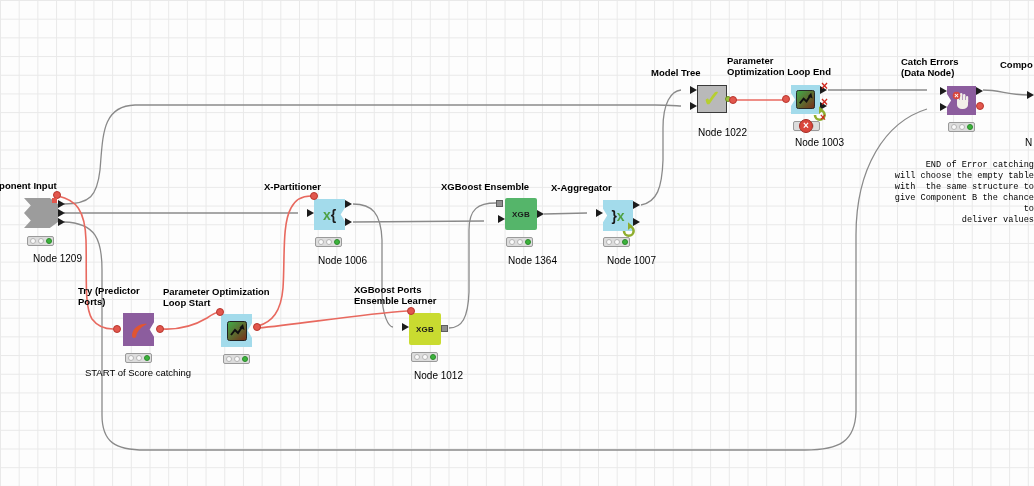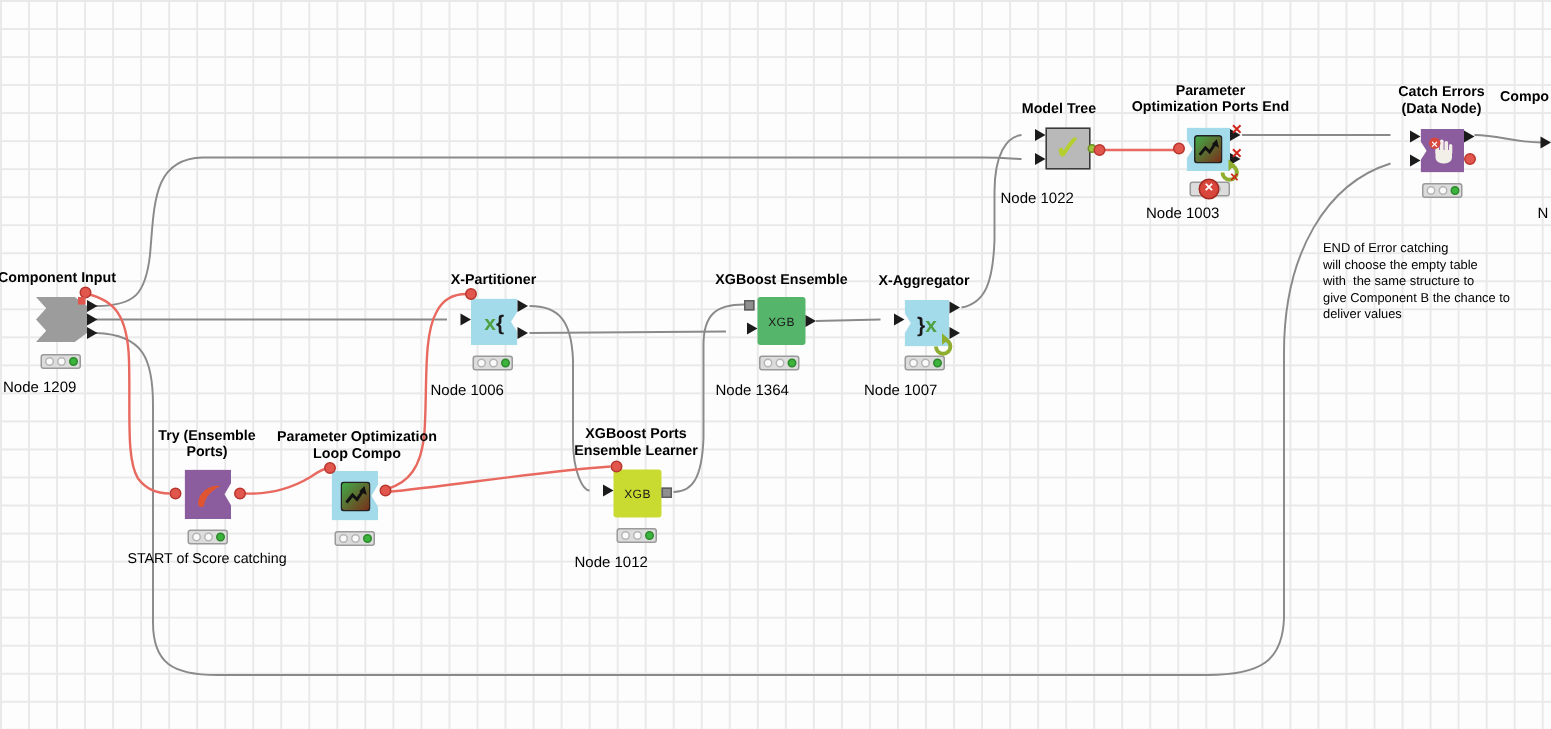--- a/index.html
+++ b/index.html
@@ -8,40 +8,40 @@
     font-family:"Liberation Sans",sans-serif;color:#000;
     background-color:#fdfdfd;
     background-image:linear-gradient(to right,#e9e9e9 1px,transparent 1px),
                      linear-gradient(to bottom,#e9e9e9 1px,transparent 1px);
     background-size:18.7px 18.7px;
   }
   #wires{position:absolute;left:0;top:0;z-index:1;}
   .node-g{position:absolute;z-index:2;}
   .body{position:absolute;left:0;top:0;box-sizing:border-box;
         display:flex;align-items:center;justify-content:center;}
-  .title{position:absolute;text-align:center;font-weight:bold;font-size:9.5px;line-height:10.5px;white-space:pre;}
-  .nlabel{position:absolute;text-align:left;font-size:10px;}
+  .title{position:absolute;text-align:left;font-weight:bold;font-size:9.5px;line-height:10.5px;white-space:pre;}
+  .nlabel{position:absolute;text-align:right;font-size:10px;}
   .caption{position:absolute;text-align:center;font-size:9.5px;}
-  .annot{position:absolute;text-align:left;font-size:8.6px;line-height:11px;white-space:pre-wrap;}
+  .annot{position:absolute;text-align:right;font-size:8.6px;line-height:11px;white-space:pre-wrap;font-family:Liberation Mono, monospace;}
   .tri{position:absolute;width:0;height:0;border-style:solid;
        border-width:4px 0 4px 7px;border-color:transparent transparent transparent #1b1b1b;}
   .sqport{position:absolute;width:7px;height:7px;background:#8f8f8f;border:1px solid #5d5d5d;box-sizing:border-box;}
   .rdot{position:absolute;width:8px;height:8px;border-radius:50%;
         background:#e2574d;border:1px solid #b8362e;box-sizing:border-box;z-index:3;}
   .rsq{position:absolute;width:5px;height:5px;background:#e2574d;z-index:3;}
   .tl{position:absolute;width:27px;height:10px;background:#dcdcdc;border:1px solid #9a9a9a;
       border-radius:2px;display:flex;align-items:center;justify-content:center;gap:2px;box-sizing:border-box;}
   .tl i{width:6px;height:6px;border-radius:50%;background:#fafafa;border:1px solid #b5b5b5;box-sizing:border-box;}
   .tl i.on{background:#3cb33c;border-color:#2c8a2c;}
   .errbadge{position:absolute;width:14px;height:14px;border-radius:50%;background:#d9463c;border:1px solid #a32a22;
       color:#fff;font-weight:bold;font-size:10px;line-height:12px;text-align:center;box-sizing:border-box;z-index:4;}
   .redx{position:absolute;color:#d0271d;font-weight:bold;font-size:12px;line-height:10px;z-index:4;}
   .notch-r{clip-path:polygon(0 0,100% 0,100% 28%,86% 50%,100% 72%,100% 100%,0 100%);}
   .notch-l{clip-path:polygon(0 0,100% 0,100% 100%,0 100%,0 72%,14% 50%,0 28%);}
-  .icon-xgb{font-size:8px;font-weight:normal;color:#1a1a1a;letter-spacing:0.3px;}
+  .icon-xgb{font-size:8px;font-weight:bold;color:#1a1a1a;letter-spacing:0.3px;}
   .icon-xbrace{font-size:14px;font-weight:bold;line-height:14px;}
   .loopicon{position:absolute;z-index:4;}
   .check{font-size:22px;font-weight:bold;color:#b6cf30;line-height:20px;}
 </style>
 </head>
 <body>
 
 <div id="canvas">
 
   <svg id="wires" width="1034" height="486">
@@ -87,36 +87,36 @@
     <div class="tri" style="left:34px;top:20px"></div>
     <div class="tl" style="left:3px;top:38px">
         <i></i>
         <i></i>
         <i class="on"></i>
       </div>
     <div class="nlabel" style="left:-22px;top:55px;width:80px">Node 1209</div>
   </div>
 
   <div class="node-g" style="left:123px;top:313px">
-    <div class="title" style="left:-45px;top:-27px;width:120px"><span>Try (Ensemble</span><br><span>Ports)</span></div>
+    <div class="title" style="left:-45px;top:-27px;width:120px"><span>Try (Predictor</span><br><span>Ports)</span></div>
     <div class="body notch-r" style="width:31px;height:33px;background:#8c5d9e">
       <svg width="22" height="22" viewBox="0 0 22 22">
         <path d="M4 16 C5 8 13 4 19 5 C13 8 9 12 8 18 C6 20 4 19 4 16 Z" fill="#e05531"></path>
       </svg>
     </div>
     <div class="tl" style="left:2px;top:40px">
         <i></i>
         <i></i>
         <i class="on"></i>
       </div>
     <div class="caption" style="left:-55px;top:54px;width:140px">START of Score catching</div>
   </div>
 
   <div class="node-g" style="left:221px;top:314px">
-    <div class="title" style="left:-58px;top:-27px;width:150px"><span>Parameter Optimization</span><br><span>Loop Compo</span></div>
+    <div class="title" style="left:-58px;top:-27px;width:150px"><span>Parameter Optimization</span><br><span>Loop Start</span></div>
     <div class="body notch-r" style="width:31px;height:33px;background:#a3dbeb">
       <svg width="20" height="20" viewBox="0 0 20 20">
         <defs>
             <linearGradient id="gls" x1="0" y1="0" x2="1" y2="1">
           <stop offset="0" stop-color="#3fae49"></stop>
               <stop offset="1" stop-color="#7a2c18"></stop>
             </linearGradient>
           </defs>
         <rect x="0.5" y="0.5" width="19" height="19" rx="2" fill="url(#gls)" stroke="#222"></rect>
         <polyline points="4,14 8,9 11,12 15,6" stroke="#111" stroke-width="2" fill="none"></polyline>
@@ -204,21 +204,21 @@
     <div class="body" style="width:30px;height:28px;background:#b9b9b9;border:1.5px solid #3a3a3a">
       <span class="check">✓</span>
     </div>
     <div class="tri" style="left:-7px;top:1px"></div>
     <div class="tri" style="left:-7px;top:17px"></div>
     <div style="position:absolute;left:28px;top:11px;width:6px;height:6px;border-radius:50%;background:#9bc53c;border:1px solid #6f8f22;box-sizing:border-box"></div>
     <div class="nlabel" style="left:-30px;top:42px;width:80px">Node 1022</div>
   </div>
 
   <div class="node-g" style="left:791px;top:85px">
-    <div class="title" style="left:-64px;top:-29px;width:160px"><span>Parameter</span><br><span>Optimization Ports End</span></div>
+    <div class="title" style="left:-64px;top:-29px;width:160px"><span>Parameter</span><br><span>Optimization Loop End</span></div>
     <div class="body notch-l" style="width:29px;height:29px;background:#a3dbeb">
       <svg width="19" height="19" viewBox="0 0 20 20">
         <defs>
             <linearGradient id="gle" x1="0" y1="0" x2="1" y2="1">
           <stop offset="0" stop-color="#3fae49"></stop>
               <stop offset="1" stop-color="#7a2c18"></stop>
             </linearGradient>
           </defs>
         <rect x="0.5" y="0.5" width="19" height="19" rx="2" fill="url(#gle)" stroke="#222"></rect>
         <polyline points="4,14 8,9 11,12 15,6" stroke="#111" stroke-width="2" fill="none"></polyline>

